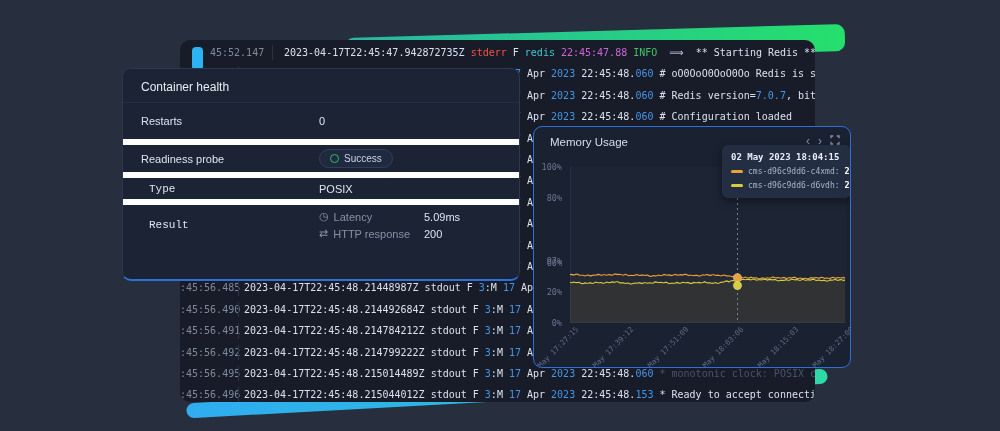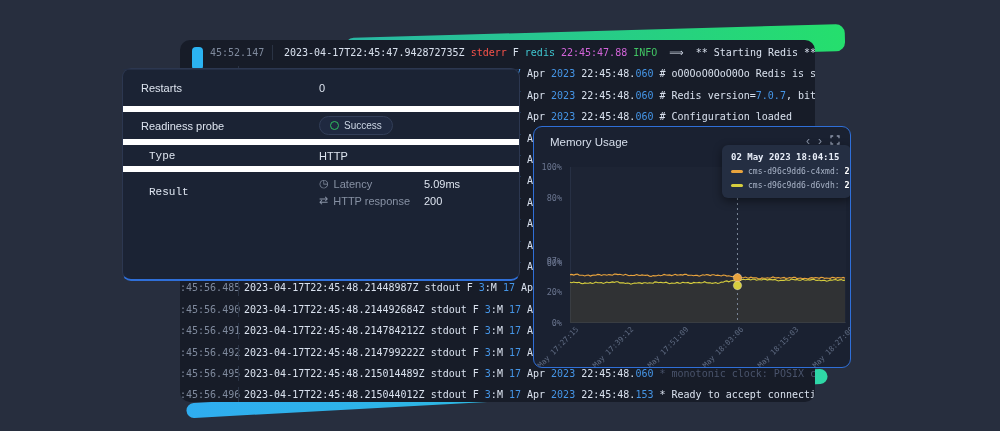--- a/index.html
+++ b/index.html
@@ -94,36 +94,37 @@
       <div class="log-row" style="top: 237.4px;"><span class="log-gutter">:45:56.485</span><span class="log-sep"></span><span class="log-content"><span style="color: rgb(217, 225, 238);">2023-04-17T22:45:48.21448987Z stdout F </span><span style="color: rgb(69, 149, 230);">3</span><span style="color: rgb(217, 225, 238);">:M </span><span style="color: rgb(69, 149, 230);">17</span><span style="color: rgb(217, 225, 238);"> Apr </span><span style="color: rgb(69, 149, 230);">2023</span><span style="color: rgb(217, 225, 238);"> 22:45:48.</span><span style="color: rgb(69, 149, 230);">060</span><span style="color: rgb(217, 225, 238);"> </span><span style="color: rgb(217, 225, 238);"># Server initialized</span></span></div>
       <div class="log-row" style="top: 258.8px;"><span class="log-gutter">:45:56.490</span><span class="log-sep"></span><span class="log-content"><span style="color: rgb(217, 225, 238);">2023-04-17T22:45:48.214492684Z stdout F </span><span style="color: rgb(69, 149, 230);">3</span><span style="color: rgb(217, 225, 238);">:M </span><span style="color: rgb(69, 149, 230);">17</span><span style="color: rgb(217, 225, 238);"> Apr </span><span style="color: rgb(69, 149, 230);">2023</span><span style="color: rgb(217, 225, 238);"> 22:45:48.</span><span style="color: rgb(69, 149, 230);">060</span><span style="color: rgb(217, 225, 238);"> </span><span style="color: rgb(217, 225, 238);">* RDB age 0 seconds</span></span></div>
       <div class="log-row" style="top: 280.2px;"><span class="log-gutter">:45:56.491</span><span class="log-sep"></span><span class="log-content"><span style="color: rgb(217, 225, 238);">2023-04-17T22:45:48.214784212Z stdout F </span><span style="color: rgb(69, 149, 230);">3</span><span style="color: rgb(217, 225, 238);">:M </span><span style="color: rgb(69, 149, 230);">17</span><span style="color: rgb(217, 225, 238);"> Apr </span><span style="color: rgb(69, 149, 230);">2023</span><span style="color: rgb(217, 225, 238);"> 22:45:48.</span><span style="color: rgb(69, 149, 230);">060</span><span style="color: rgb(217, 225, 238);"> </span><span style="color: rgb(217, 225, 238);">* Loading RDB produced by version 7.0.7</span></span></div>
       <div class="log-row" style="top: 301.6px;"><span class="log-gutter">:45:56.492</span><span class="log-sep"></span><span class="log-content"><span style="color: rgb(217, 225, 238);">2023-04-17T22:45:48.214799222Z stdout F </span><span style="color: rgb(69, 149, 230);">3</span><span style="color: rgb(217, 225, 238);">:M </span><span style="color: rgb(69, 149, 230);">17</span><span style="color: rgb(217, 225, 238);"> Apr </span><span style="color: rgb(69, 149, 230);">2023</span><span style="color: rgb(217, 225, 238);"> 22:45:48.</span><span style="color: rgb(69, 149, 230);">060</span><span style="color: rgb(217, 225, 238);"> </span><span style="color: rgb(217, 225, 238);">* Done loading RDB, keys loaded: 0</span></span></div>
       <div class="log-row" style="top: 323px;"><span class="log-gutter">:45:56.495</span><span class="log-sep"></span><span class="log-content"><span style="color: rgb(217, 225, 238);">2023-04-17T22:45:48.215014489Z stdout F </span><span style="color: rgb(69, 149, 230);">3</span><span style="color: rgb(217, 225, 238);">:M </span><span style="color: rgb(69, 149, 230);">17</span><span style="color: rgb(217, 225, 238);"> Apr </span><span style="color: rgb(69, 149, 230);">2023</span><span style="color: rgb(217, 225, 238);"> 22:45:48.</span><span style="color: rgb(69, 149, 230);">060</span><span style="color: rgb(217, 225, 238);"> </span><span style="color: rgb(73, 83, 107);">* monotonic clock: POSIX clock_gettime</span></span></div>
       <div class="log-row" style="top: 344.4px;"><span class="log-gutter">:45:56.496</span><span class="log-sep"></span><span class="log-content"><span style="color: rgb(217, 225, 238);">2023-04-17T22:45:48.215044012Z stdout F </span><span style="color: rgb(69, 149, 230);">3</span><span style="color: rgb(217, 225, 238);">:M </span><span style="color: rgb(69, 149, 230);">17</span><span style="color: rgb(217, 225, 238);"> Apr </span><span style="color: rgb(69, 149, 230);">2023</span><span style="color: rgb(217, 225, 238);"> 22:45:48.</span><span style="color: rgb(69, 149, 230);">153</span><span style="color: rgb(217, 225, 238);"> </span><span style="color: rgb(217, 225, 238);">* Ready to accept connections</span></span></div>
     </div>
   <div id="log-accent"></div>
 
   <div id="health-panel">
+    <div id="health-title">Container health</div>
     <div class="hp-div"></div>
     <div id="hp-rows">
         <div class="hp-row" style="height: 36px;">
           <span class="hp-label">Restarts</span>
           <span class="hp-value-col"><span>0</span></span>
         </div>
         <div class="hp-row" style="height: 33px;">
           <span class="hp-label">Readiness probe</span>
           <span class="hp-value-col"><span class="hp-badge">
               <span class="hp-dot"></span>
               <span>Success</span>
             </span></span>
         </div>
         <div class="hp-row indent" style="height: 27px;">
           <span class="hp-label">Type</span>
-          <span class="hp-value-col"><span>HTTP</span></span>
+          <span class="hp-value-col"><span>POSIX</span></span>
         </div>
         <div class="hp-row indent" style="height: 46px;">
           <span class="hp-label">Result</span>
           <span class="hp-value-col">
             <div class="kv-line">
               <span class="kv-key">
                 <span class="kv-icon">◷</span>
                 <span>Latency</span>
               </span>
               <span class="kv-val">5.09ms</span>

